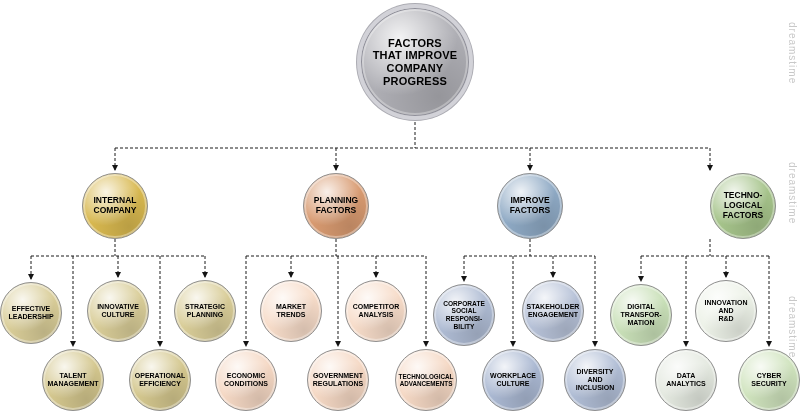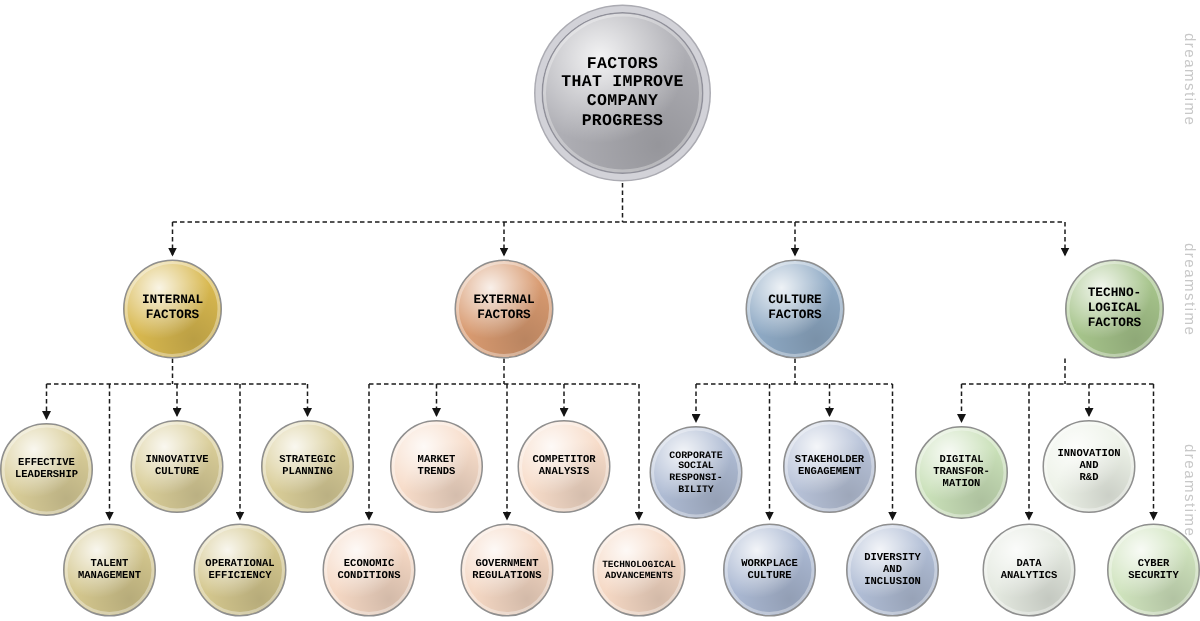--- a/index.html
+++ b/index.html
@@ -11,21 +11,20 @@
   .node{
     position:absolute;border-radius:50%;
     display:flex;align-items:center;justify-content:center;text-align:center;
     white-space:pre-line;color:#000;box-sizing:border-box;line-height:1.15;
     border:1px solid #8f8f8f;
     background:
       radial-gradient(circle at 36% 28%, rgba(255,255,255,.85), rgba(255,255,255,0) 55%),
       radial-gradient(circle at 72% 82%, rgba(0,0,0,.14), rgba(0,0,0,0) 55%),
       var(--c,#ddd);
     box-shadow: inset 0 0 0 2px rgba(255,255,255,.35);
-    font-family: Liberation Mono, monospace;
   }
   .lv1{
     width:116px;height:116px;left:357px;top:4px;
     font-size:11px;font-weight:700;letter-spacing:.2px;
     border:4px solid #d2d2d8;
     box-shadow:0 0 0 1px #ababb2, inset 0 0 0 1px #90909a, inset 0 0 0 3px rgba(255,255,255,.3);
   }
   .lv2{width:66px;height:66px;font-size:8.5px;font-weight:700;}
   .lv3{width:62px;height:62px;font-size:7px;font-weight:600;padding:2px;}
 
@@ -120,24 +119,24 @@
       </g>
     </g>
   </svg>
 
   <div class="node lv1" style="--c: #aeaeb4;">FACTORS
 THAT IMPROVE
 COMPANY
 PROGRESS</div>
 
   <div class="node lv2 p-internal" style="--c: #d8b84f;">INTERNAL
+COMPANY</div>
+  <div class="node lv2 p-external" style="--c: #d89a70;">PLANNING
 FACTORS</div>
-  <div class="node lv2 p-external" style="--c: #d89a70;">EXTERNAL
-FACTORS</div>
-  <div class="node lv2 p-social" style="--c: #8ea9c4;">CULTURE
+  <div class="node lv2 p-social" style="--c: #8ea9c4;">IMPROVE
 FACTORS</div>
   <div class="node lv2 p-tech" style="--c: #a6c48b;">TECHNO-
 LOGICAL
 FACTORS</div>
 
   <div class="node lv3 p-el" style="--c: #d9cd98;">EFFECTIVE
 LEADERSHIP</div>
   <div class="node lv3 p-ic" style="--c: #d9cd98;">INNOVATIVE
 CULTURE</div>
   <div class="node lv3 p-sp" style="--c: #d9cd98;">STRATEGIC

